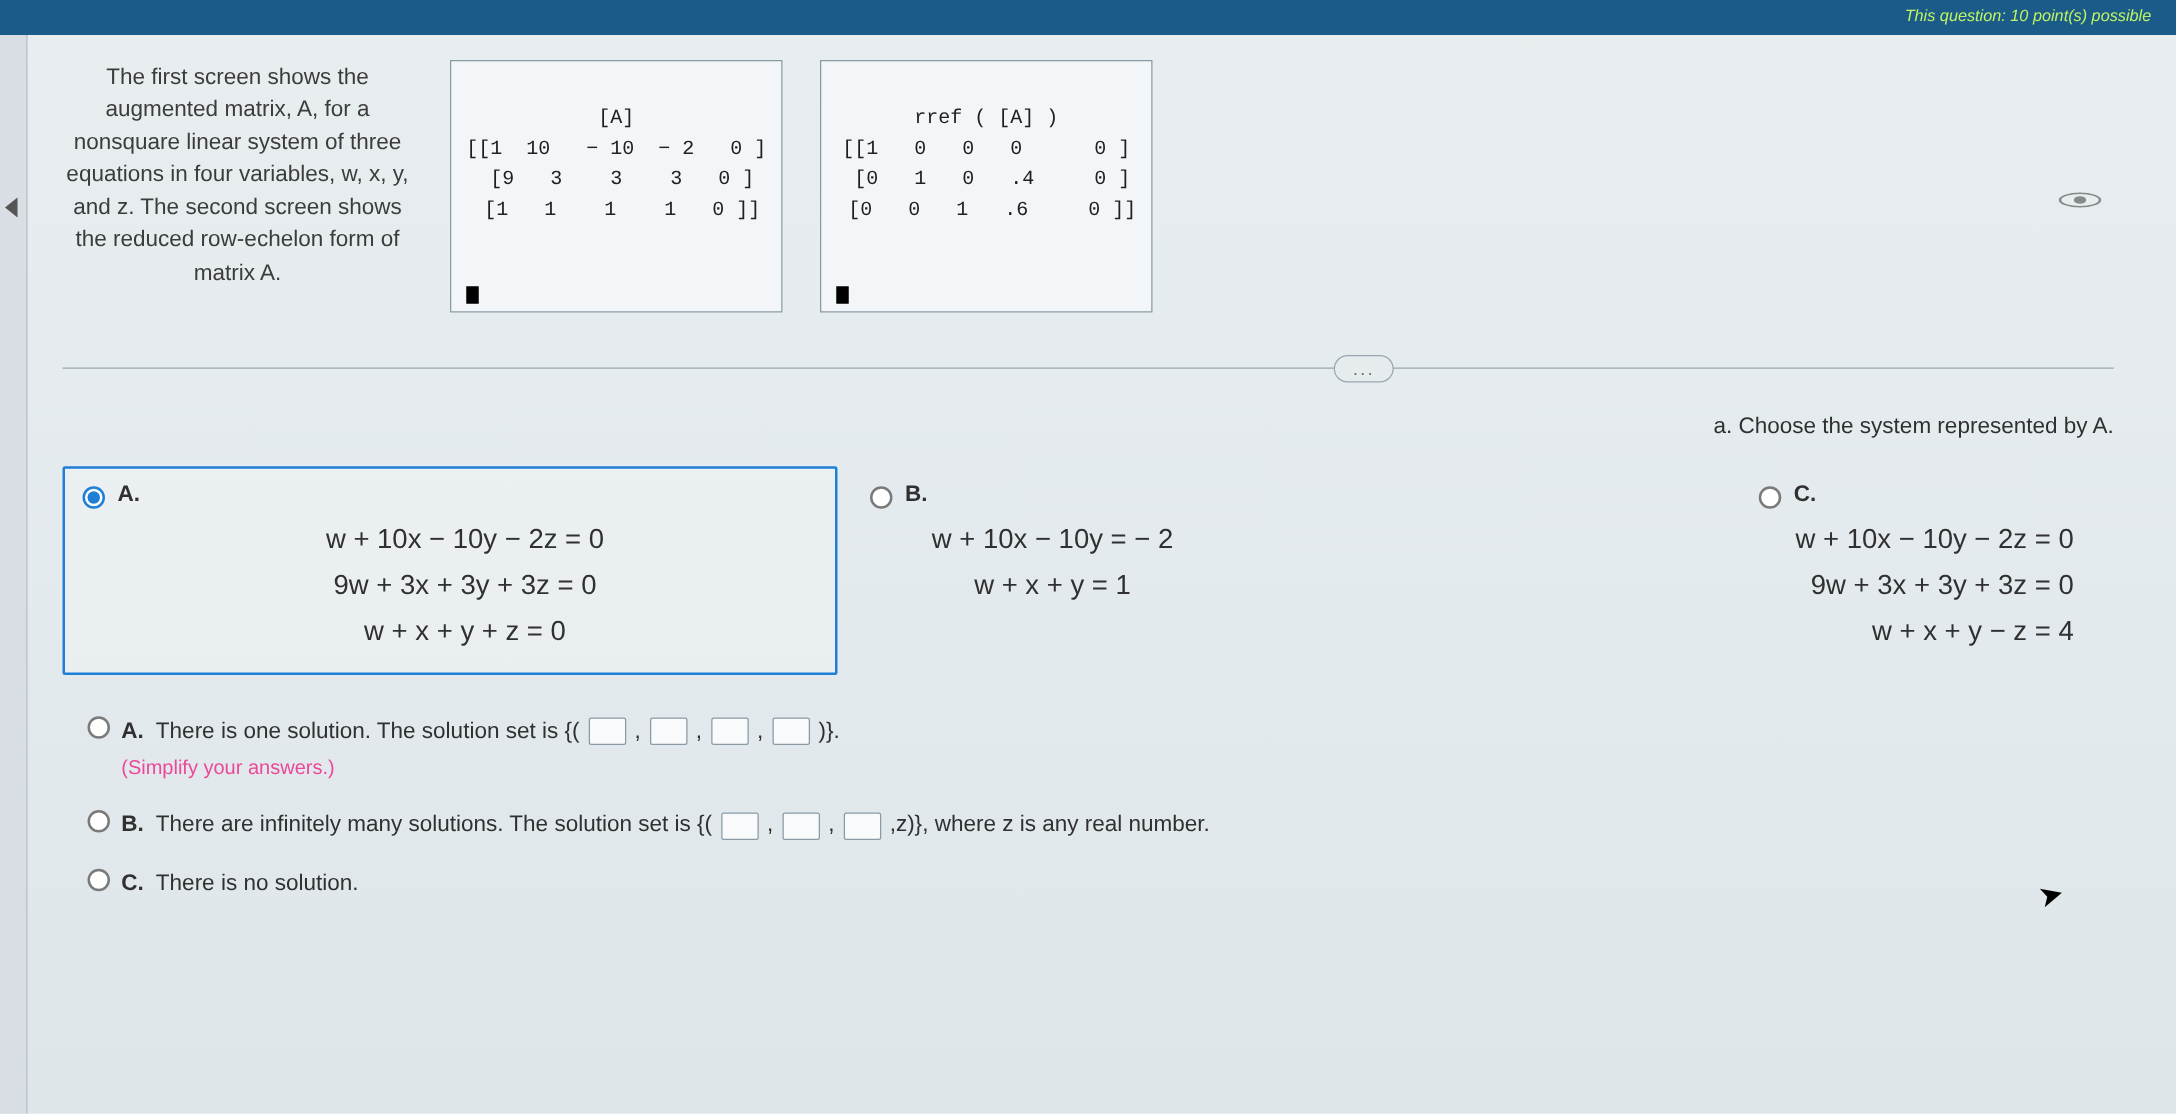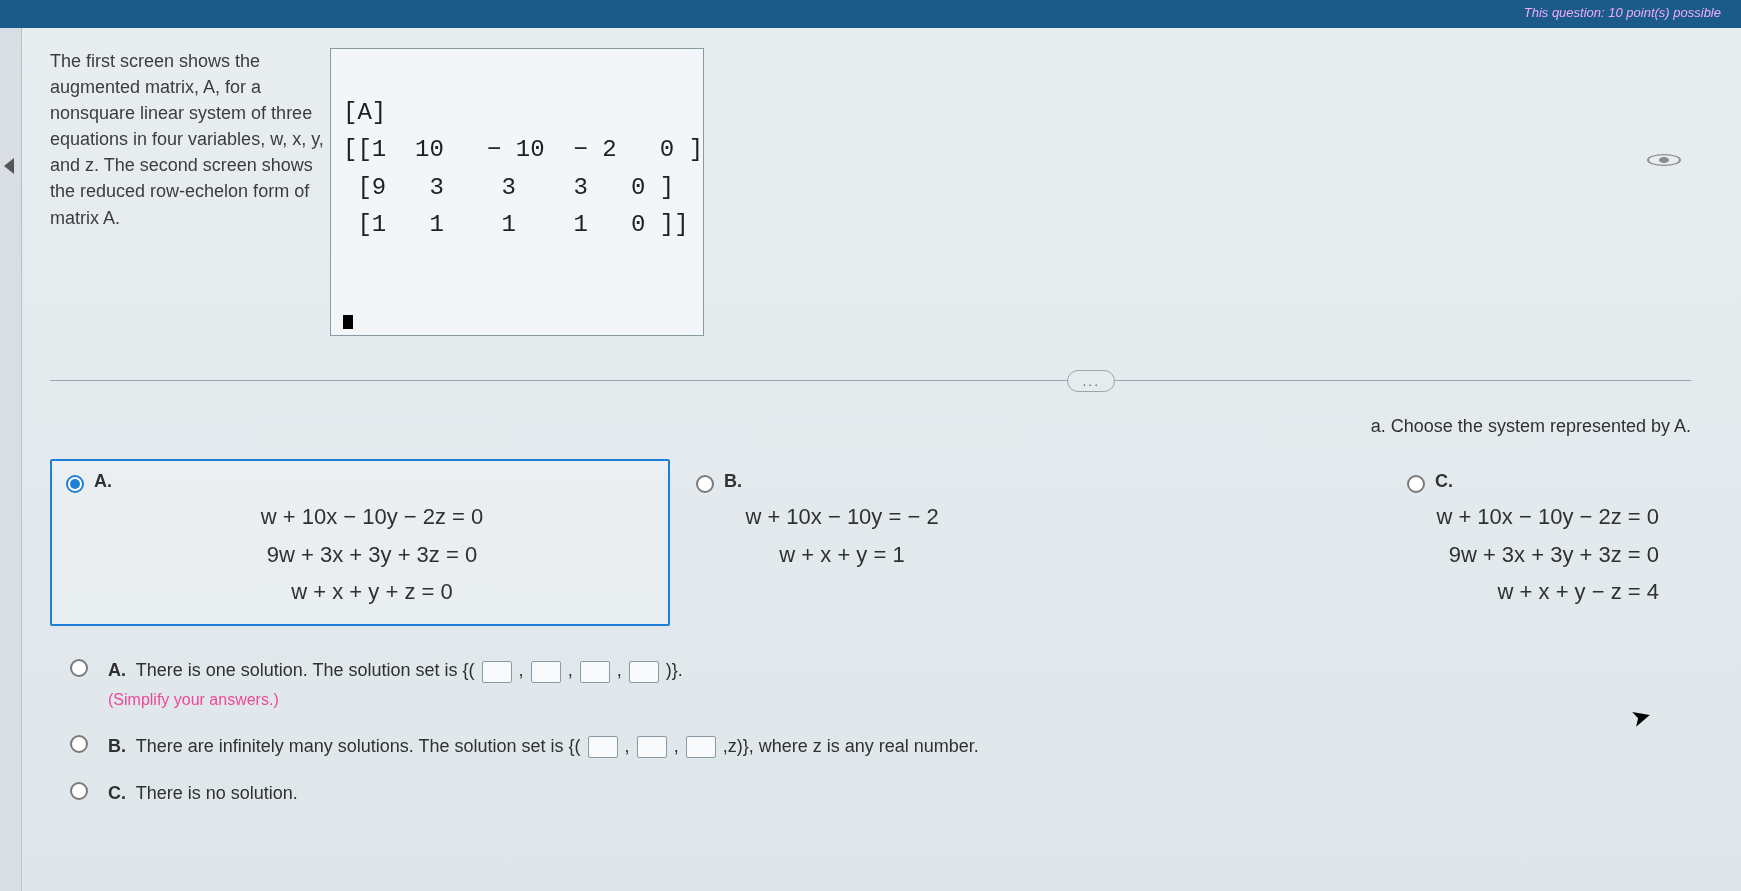--- a/index.html
+++ b/index.html
@@ -11,45 +11,47 @@
     color: #303030;
     position: relative;
     overflow: hidden;
   }
   .topbar {
     height: 28px;
     background: #1a5b8a;
     width: 100%;
   }
   .topbar-text {
-    color: #f0abfc;
+    color: #bef264;
     font-size: 13px;
     float: right;
     padding: 5px 20px;
     font-style: italic;
   }
   .content {
     padding: 20px 50px;
   }
   .intro-row {
     display: flex;
     align-items: flex-start;
+    gap: 30px;
+    text-align: center;
   }
   .intro-text {
     width: 280px;
     font-size: 18px;
     line-height: 1.45;
     color: #3c3c3c;
   }
   .calc-screen {
     border: 1px solid #8a9aa5;
     background: #f2f6f8;
-    padding: 8px 0 18px 12px;
+    padding: 8px 12px 18px 12px;
     font-family: "Courier New", monospace;
-    font-size: 24px;
+    font-size: 16px;
     line-height: 1.55;
     position: relative;
     white-space: pre;
     color: #202020;
   }
   .calc-screen .cursor {
     display: inline-block;
     width: 10px;
     height: 14px;
     background: #000;
@@ -140,21 +142,21 @@
   .option.c { margin-left: auto; padding-right: 30px; }
   .part-b {
     font-size: 18px;
     margin-bottom: 24px;
   }
   .choice-list {
     padding-left: 20px;
   }
   .choice {
     display: flex;
-    gap: 20px;
+    gap: 9px;
     align-items: flex-start;
     margin-bottom: 18px;
     font-size: 18px;
   }
   .choice .radio {
     width: 18px; height: 18px;
     border: 2px solid #7a7a7a;
     border-radius: 50%;
     background: #fff;
     flex-shrink: 0;
@@ -230,20 +232,27 @@
     <div class="intro-text">The first screen shows the augmented matrix, A, for a nonsquare linear system of three equations in four variables, w, x, y, and z. The second screen shows the reduced row-echelon form of matrix A.</div>
 
     <div class="calc-screen">
 <span>[A]</span>
 <span>[[1  10   − 10  − 2   0 ]</span>
 <span> [9   3    3    3   0 ]</span>
 <span> [1   1    1    1   0 ]]</span>
       <span class="cursor"></span>
     </div>
 
+    <div class="calc-screen">
+<span>rref ( [A] )</span>
+<span>[[1   0   0   0      0 ]</span>
+<span> [0   1   0   .4     0 ]</span>
+<span> [0   0   1   .6     0 ]]</span>
+      <span class="cursor"></span>
+    </div>
   </div>
 
   <div class="eye-icon"></div>
 
   <div class="divider-wrap">
     <div class="divider-line"></div>
     <div class="divider-pill">...</div>
   </div>
 
   <div class="qlabel">a.  Choose the system represented by A.</div>

